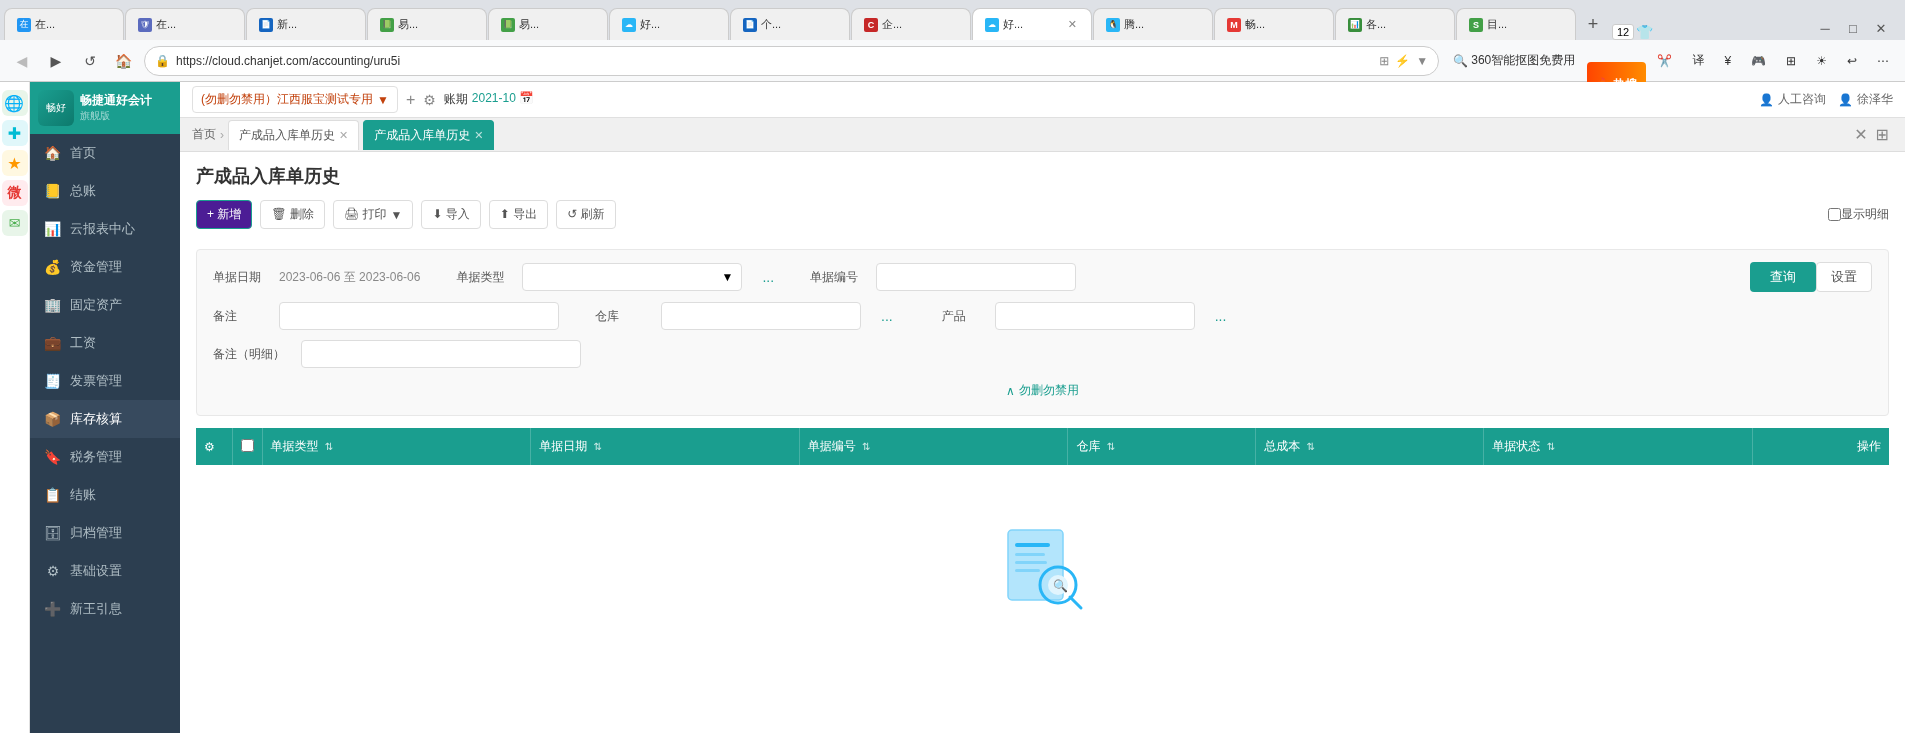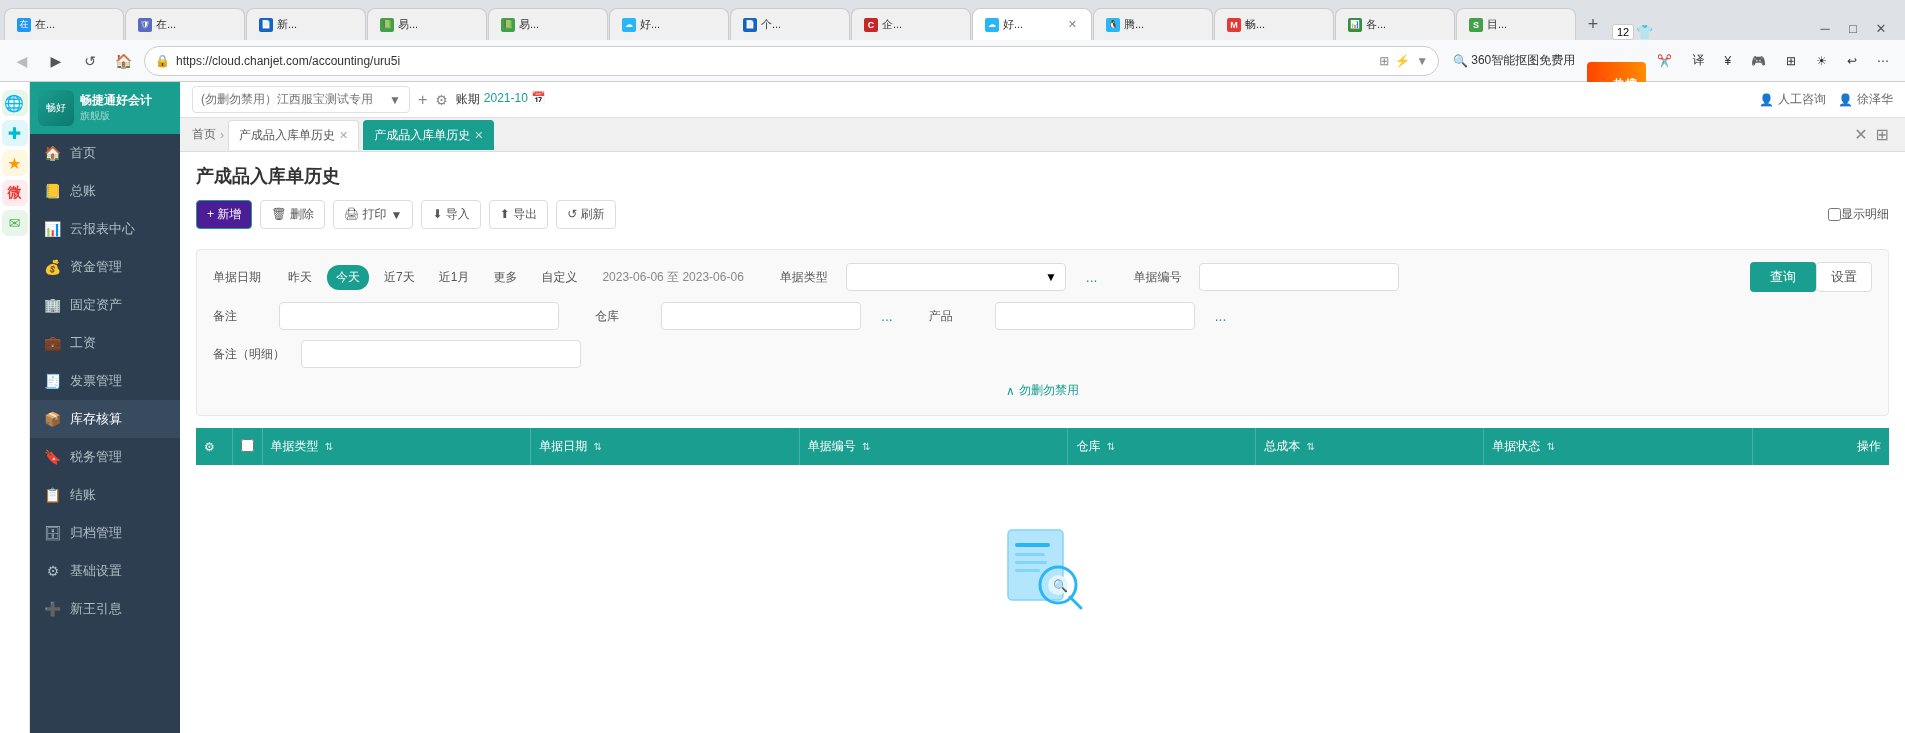--- a/index.html
+++ b/index.html
@@ -42,21 +42,21 @@
     .nav-company-sub { font-size: 10px; color: #a0d8d3; }
     .nav-item { display: flex; align-items: center; gap: 8px; padding: 10px 14px; color: #b0bec5; font-size: 13px; cursor: pointer; }
     .nav-item.active { background: #374a5e; color: #fff; }
     .nav-item-icon { font-size: 14px; width: 18px; text-align: center; }
 
     
     .content-area { flex: 1; background: #f5f5f5; display: flex; flex-direction: column; overflow: hidden; }
 
     
     .content-topbar { background: #fff; border-bottom: 1px solid #e0e0e0; padding: 0 12px; display: flex; align-items: center; gap: 8px; height: 36px; }
-    .company-selector { display: flex; align-items: center; gap: 16px; padding: 4px 8px; border: 1px solid #e0e0e0; border-radius: 4px; cursor: pointer; font-size: 12px; color: #737373; }
+    .company-selector { display: flex; align-items: center; gap: 4px; padding: 4px 8px; border: 1px solid #e0e0e0; border-radius: 4px; cursor: pointer; font-size: 12px; color: #c2410c; }
     .period-selector { display: flex; gap: 4px; font-size: 12px; color: #333; }
     .period-value { color: #1a9e8f; cursor: pointer; }
     .topbar-right { margin-left: auto; display: flex; align-items: center; gap: 12px; }
     .topbar-link { font-size: 12px; color: #666; cursor: pointer; display: flex; align-items: center; gap: 4px; }
 
     
     .breadcrumb-bar { background: #f0f0f0; border-bottom: 1px solid #ddd; display: flex; align-items: center; padding: 0 12px; height: 34px; gap: 4px; }
     .breadcrumb-item { font-size: 12px; color: #666; cursor: pointer; }
     .breadcrumb-sep { color: #aaa; font-size: 12px; }
     .breadcrumb-tab { display: flex; align-items: center; gap: 4px; background: #fff; border: 1px solid #ddd; border-bottom: none; padding: 6px 10px; font-size: 12px; color: #555; cursor: pointer; border-radius: 4px 4px 0 0; }
@@ -363,28 +363,20 @@
         <div style="margin-left:auto;" class="show-cols-checkbox">
           <input type="checkbox" style="">
           <span>显示明细</span>
         </div>
       </div>
 
       <div class="filter-section">
 
         <div class="filter-row">
           <span class="filter-label">单据日期</span>
-          <div class="date-filter">
-            <span class="date-btn">昨天</span>
-            <span class="date-btn active">今天</span>
-            <span class="date-btn">近7天</span>
-            <span class="date-btn">近1月</span>
-            <span class="date-btn">更多</span>
-            <span class="date-btn">自定义</span>
-          </div>
           <span class="date-range">2023-06-06 至 2023-06-06</span>
 
           <span class="filter-label" style="margin-left:20px;">单据类型</span>
           <div class="filter-select" style="min-width:220px;">
             <span></span>
             <span>▼</span>
           </div>
           <span class="filter-dots">...</span>
 
           <span class="filter-label" style="margin-left:20px;">单据编号</span>
@@ -397,21 +389,21 @@
         </div>
 
         <div class="filter-row">
           <span class="filter-label">备注</span>
           <input class="filter-input" style="min-width: 280px;">
 
           <span class="filter-label" style="margin-left:20px;">仓库</span>
           <input class="filter-input" style="min-width: 200px;">
           <span class="filter-dots">...</span>
 
-          <span class="filter-label" style="margin-left:20px;">产品</span>
+          <span class="filter-label" style="margin-left:20px;text-align:center;">产品</span>
           <input class="filter-input" style="min-width: 200px;">
           <span class="filter-dots">...</span>
         </div>
 
         <div class="filter-row">
           <span class="filter-label">备注（明细）</span>
           <input class="filter-input" style="min-width: 280px;">
         </div>
 
         <div class="collapse-row">

